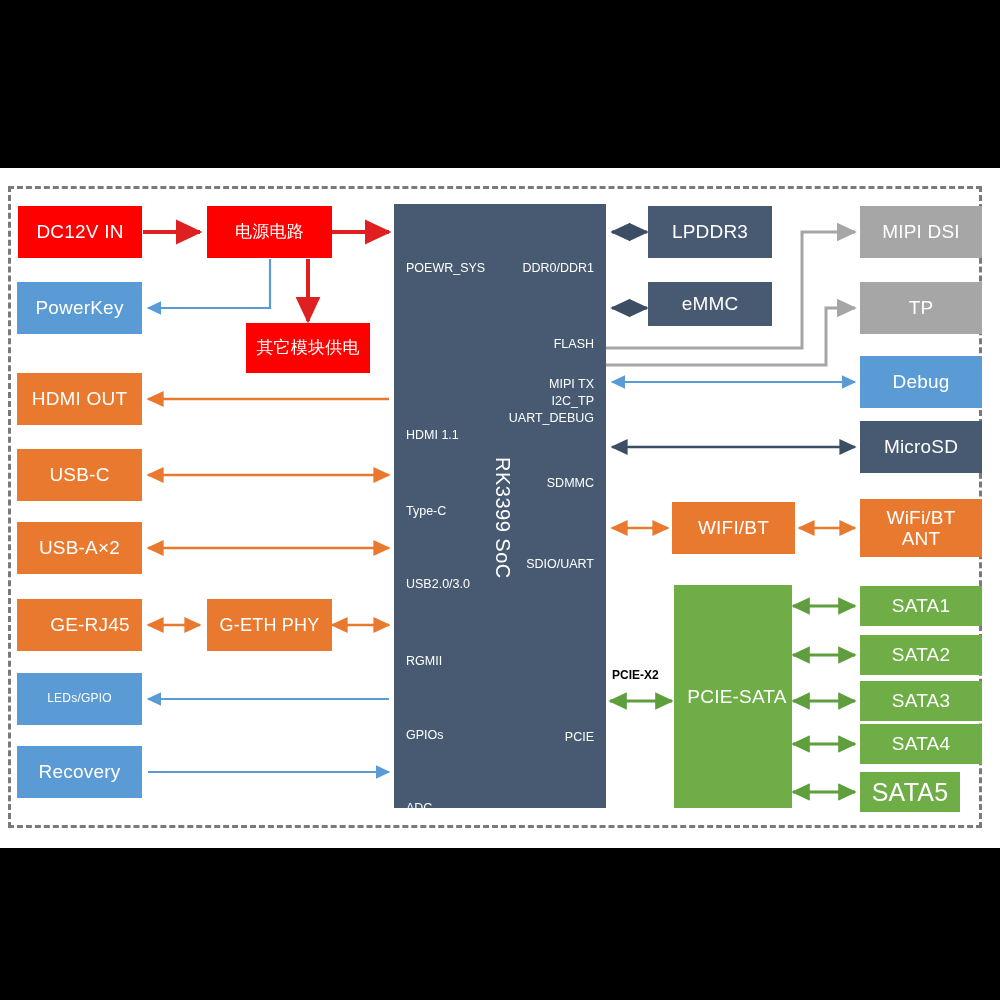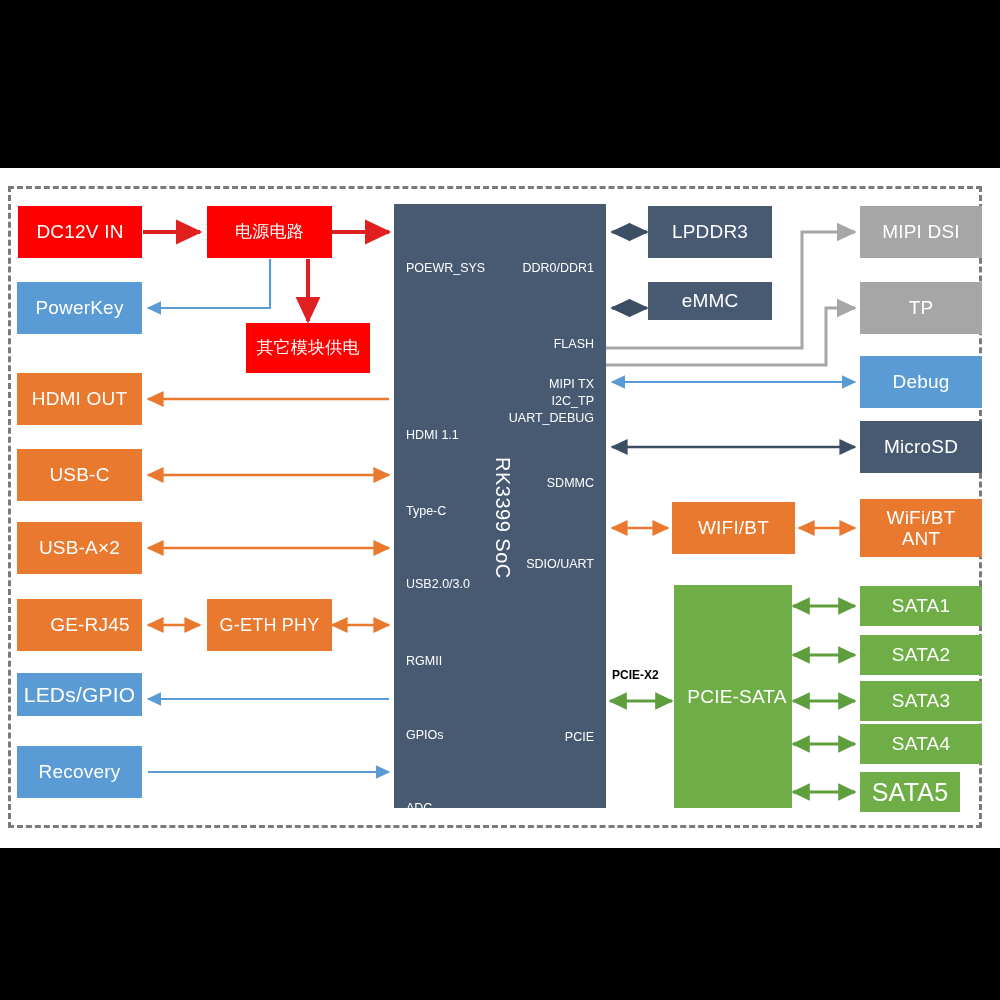--- a/index.html
+++ b/index.html
@@ -127,21 +127,21 @@
     <div class="blk lblue" style="left:17px;top:114px;width:125px;height:52px;font-size:19px;">PowerKey</div>
 
     <div class="blk orange" style="left:17px;top:205px;width:125px;height:52px;font-size:19px;">HDMI OUT</div>
 
     <div class="blk orange" style="left:17px;top:281px;width:125px;height:52px;font-size:19px;">USB-C</div>
 
     <div class="blk orange" style="left:17px;top:354px;width:125px;height:52px;font-size:19px;">USB-A×2</div>
 
     <div class="blk orange" style="left:17px;top:431px;width:125px;height:52px;font-size:19px;padding-left:21px;">GE-RJ45</div>
 
-    <div class="blk lblue" style="left:17px;top:505px;width:125px;height:43px;font-size:21px;">LEDs/GPIO</div>
+    <div class="blk lblue" style="left:17px;top:505px;width:125px;height:52px;font-size:12px;">LEDs/GPIO</div>
 
     <div class="blk lblue" style="left:17px;top:578px;width:125px;height:52px;font-size:19px;">Recovery</div>
 
     <div class="blk orange" style="left:207px;top:431px;width:125px;height:52px;font-size:18px;">G-ETH PHY</div>
 
     <div class="soc" style="left:394px;top:36px;width:212px;height:604px;">
       <span class="pin l" style="left:12px;top:57px;">POEWR_SYS</span>
       <span class="pin l" style="left:12px;top:224px;">HDMI 1.1</span>
       <span class="pin l" style="left:12px;top:300px;">Type-C</span>
       <span class="pin l" style="left:12px;top:373px;">USB2.0/3.0</span>
@@ -156,21 +156,21 @@
       <span class="pin r" style="right:12px;top:207px;">UART_DEBUG</span>
       <span class="pin r" style="right:12px;top:272px;">SDMMC</span>
       <span class="pin r" style="right:12px;top:353px;text-align:right;">SDIO/UART</span>
       <span class="pin r" style="right:12px;top:526px;">PCIE</span>
 
       <span class="socname" style="left:120px;top:253px;">RK3399 SoC</span>
     </div>
 
     <div class="blk navy" style="left:648px;top:38px;width:124px;height:52px;font-size:19px;">LPDDR3</div>
 
-    <div class="blk navy" style="left:648px;top:114px;width:124px;height:38px;font-size:19px;">eMMC</div>
+    <div class="blk navy" style="left:648px;top:114px;width:124px;height:44px;font-size:19px;">eMMC</div>
 
     <div class="blk orange" style="left:672px;top:334px;width:123px;height:52px;font-size:19px;">WIFI/BT</div>
 
     <div class="blk green" style="left:674px;top:417px;width:118px;height:223px;font-size:19px;padding-left:8px;">PCIE-SATA</div>
 
     <div class="blk grey" style="left:860px;top:38px;width:122px;height:52px;font-size:19px;">MIPI DSI</div>
 
     <div class="blk grey" style="left:860px;top:114px;width:122px;height:52px;font-size:19px;">TP</div>
 
     <div class="blk lblue" style="left:860px;top:188px;width:122px;height:52px;font-size:19px;">Debug</div>

